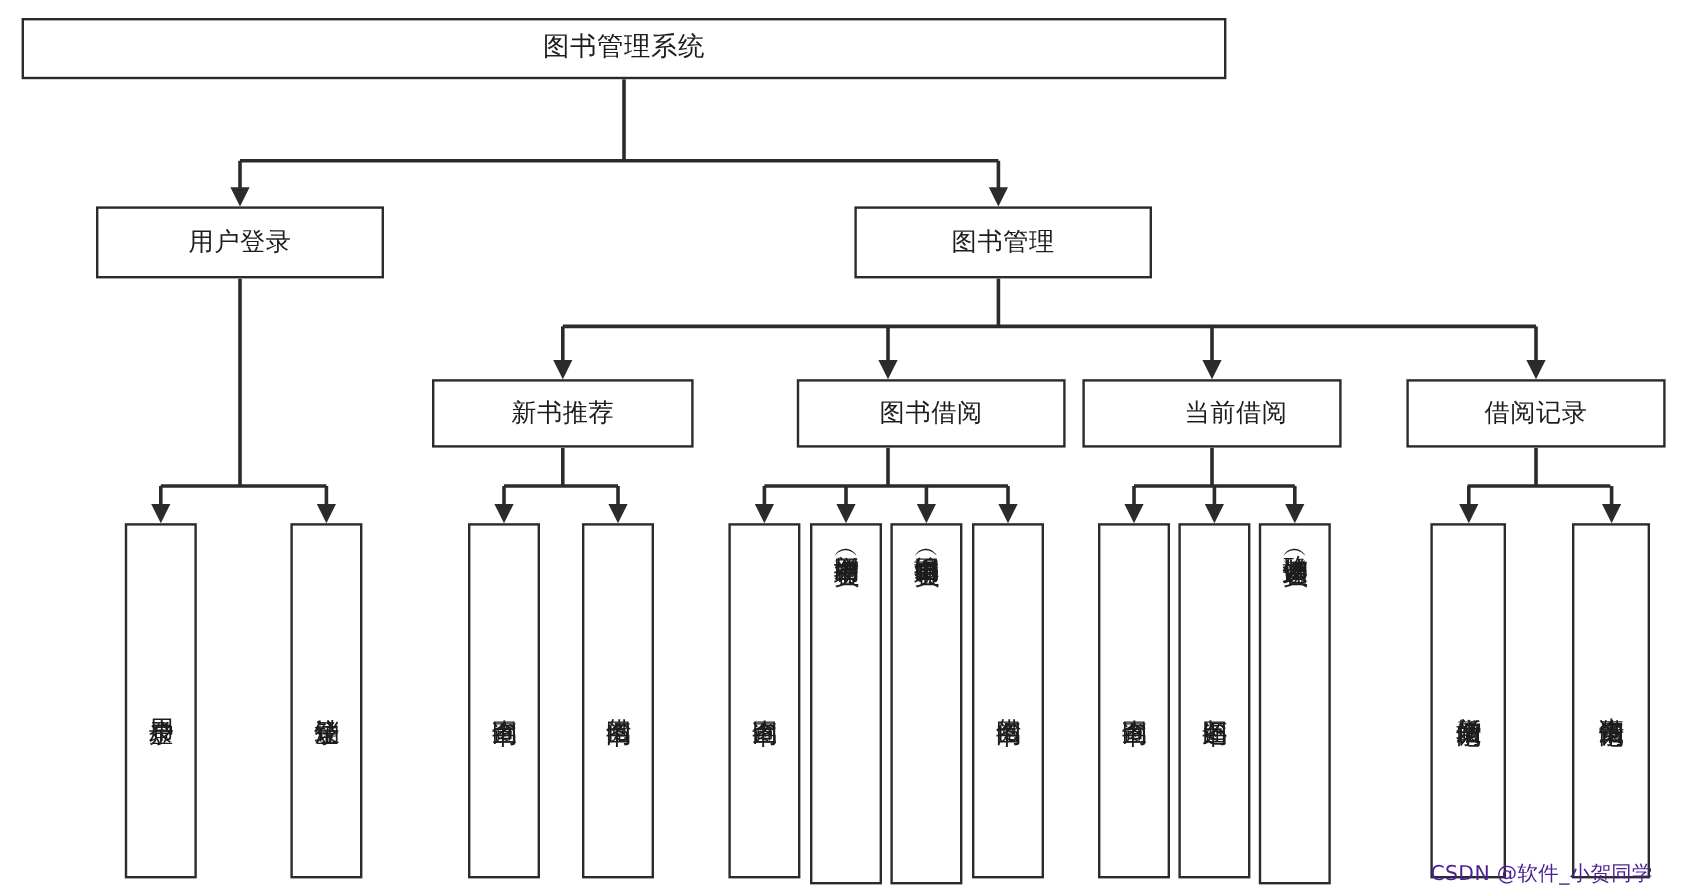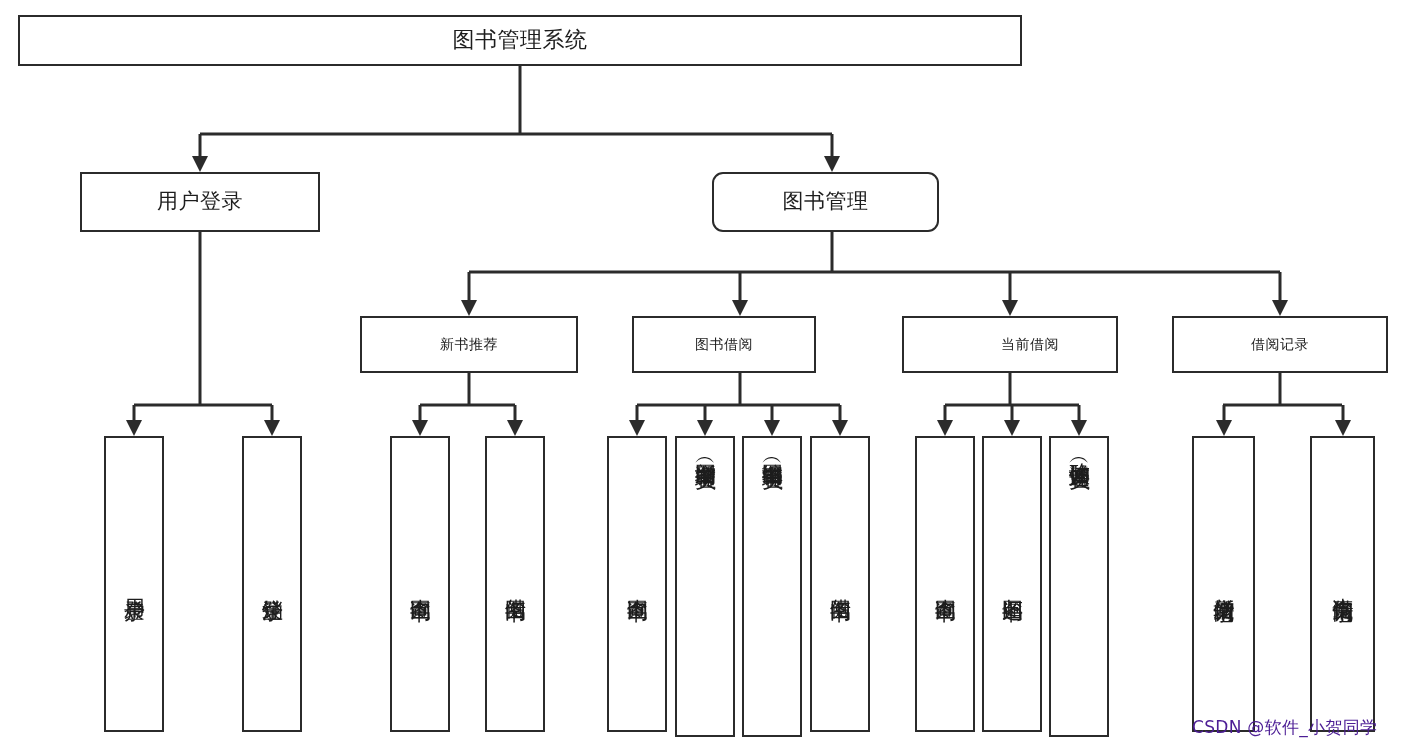--- a/index.html
+++ b/index.html
@@ -42,21 +42,21 @@
     text-orientation: upright;
     font-size: 21px;
     color: #1d1d1d;
     line-height: 1.28;
     letter-spacing: 1px;
     text-align: center;
     white-space: nowrap;
   }
   .node-root .node-label-h { font-size: 22px; }
   .node-tier1 .node-label-h { font-size: 21px; }
-  .node-tier2 .node-label-h { font-size: 14px; }
+  .node-tier2 .node-label-h { font-size: 21px; }
   .leaf-inner {
     position: absolute;
     top: 8px;
     left: 0;
     right: 0;
     display: flex;
     justify-content: center;
   }
   .leaf-inner.mid {
     top: 50%;
@@ -140,27 +140,27 @@
       <polygon points="1335,420 1351,420 1343,436" fill="#2b2b2b"></polygon>
     </svg>
 
   <div id="nodes-layer">
       <div class="node-box node-root" style="left: 18px; top: 15px; width: 1004px; height: 51px;">
         <span class="node-label-h">图书管理系统</span>
       </div>
       <div class="node-box node-tier1" style="left: 80px; top: 172px; width: 240px; height: 60px;">
         <span class="node-label-h">用户登录</span>
       </div>
-      <div class="node-box node-tier1" style="left: 712px; top: 172px; width: 227px; height: 60px; border-radius: 11px;">
+      <div class="node-box node-tier1" style="left: 712px; top: 172px; width: 248px; height: 60px;">
         <span class="node-label-h">图书管理</span>
       </div>
       <div class="node-box node-tier2" style="left: 360px; top: 316px; width: 218px; height: 57px;">
         <span class="node-label-h">新书推荐</span>
       </div>
-      <div class="node-box node-tier2" style="left: 632px; top: 316px; width: 184px; height: 57px;">
+      <div class="node-box node-tier2" style="left: 664px; top: 316px; width: 224px; height: 57px;">
         <span class="node-label-h">图书借阅</span>
       </div>
       <div class="node-box node-tier2" style="left: 902px; top: 316px; width: 216px; height: 57px; padding-left: 40px;">
         <span class="node-label-h">当前借阅</span>
       </div>
       <div class="node-box node-tier2" style="left: 1172px; top: 316px; width: 216px; height: 57px;">
         <span class="node-label-h">借阅记录</span>
       </div>
       <div class="node-box node-leaf" style="left: 104px; top: 436px; width: 60px; height: 296px;">
         <div class="leaf-inner mid">

